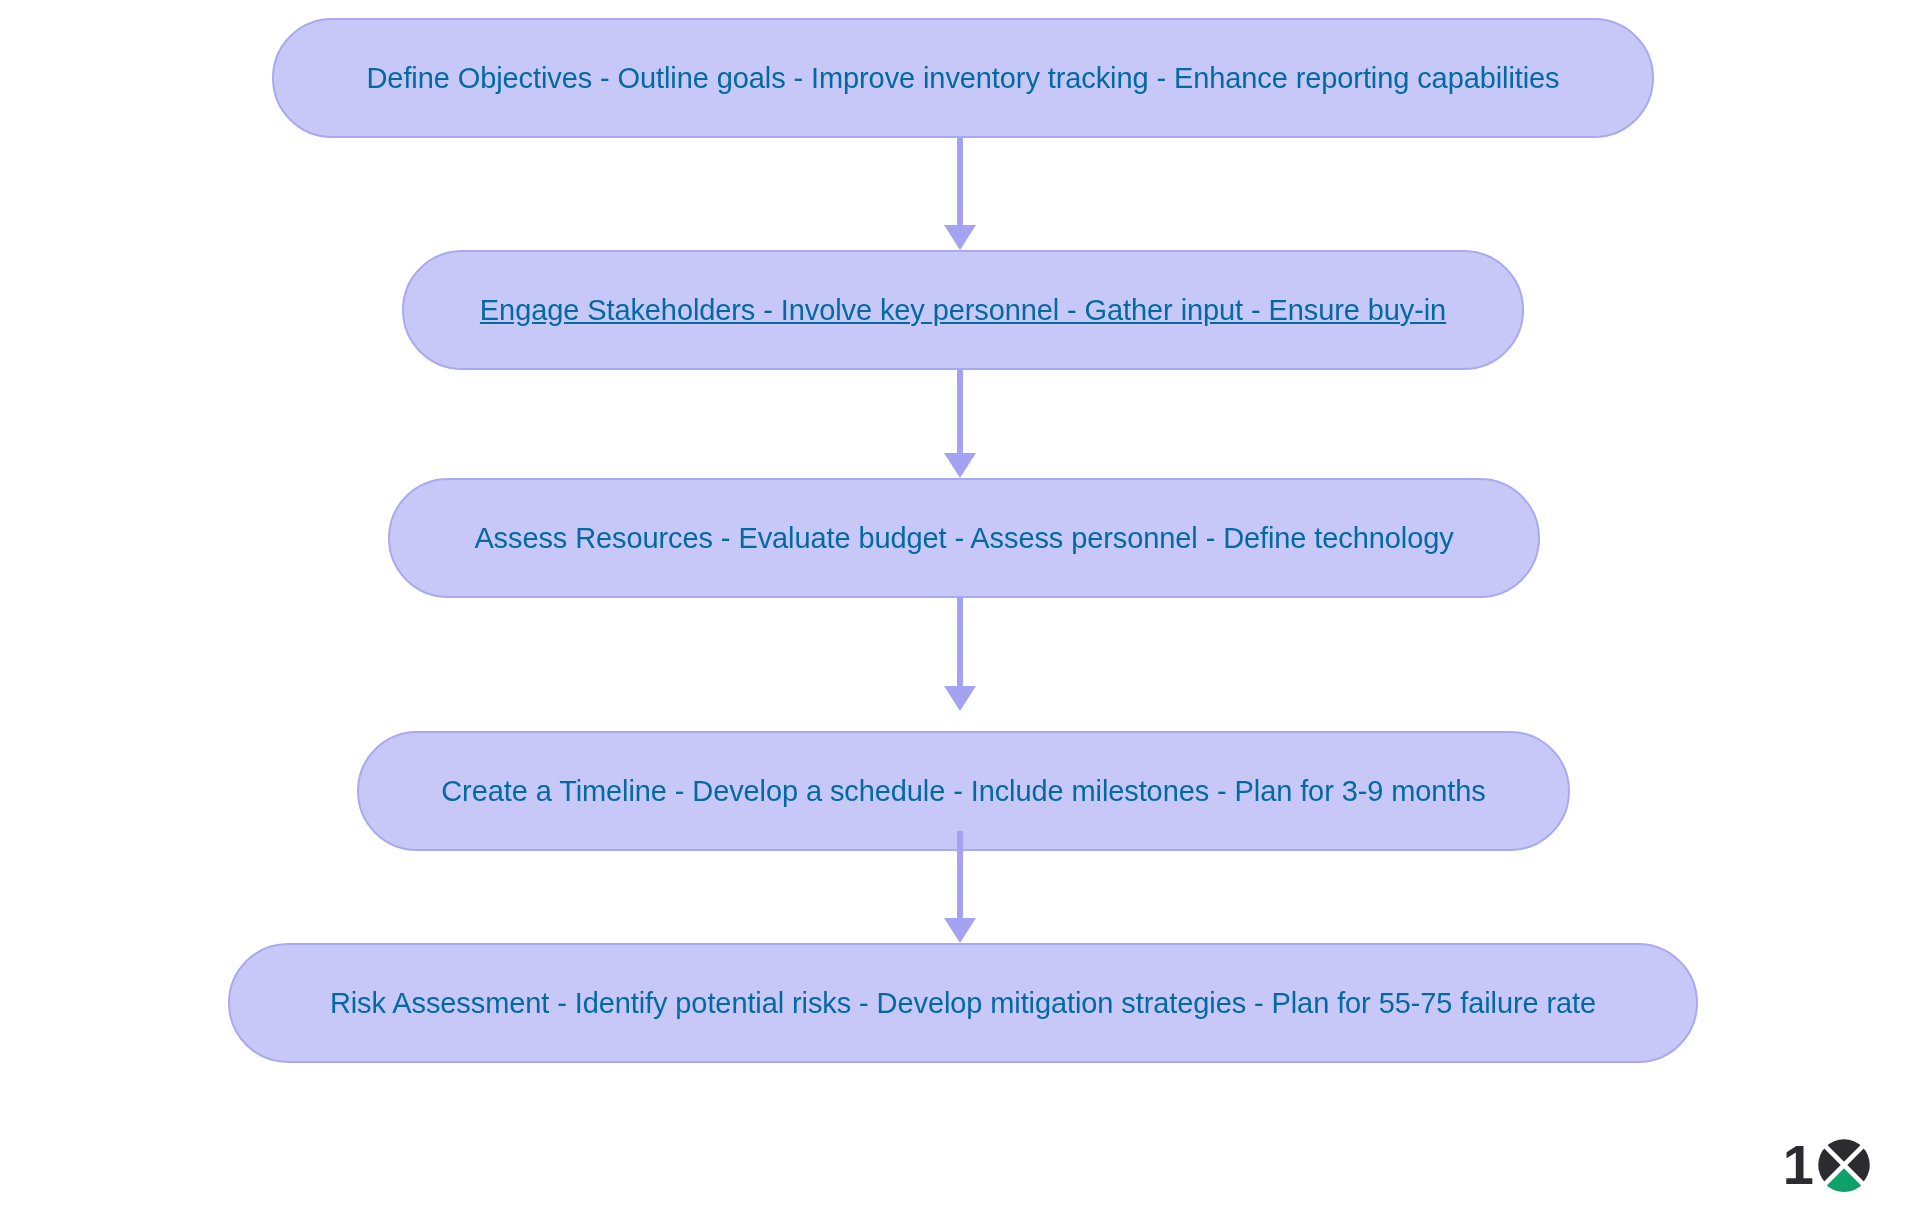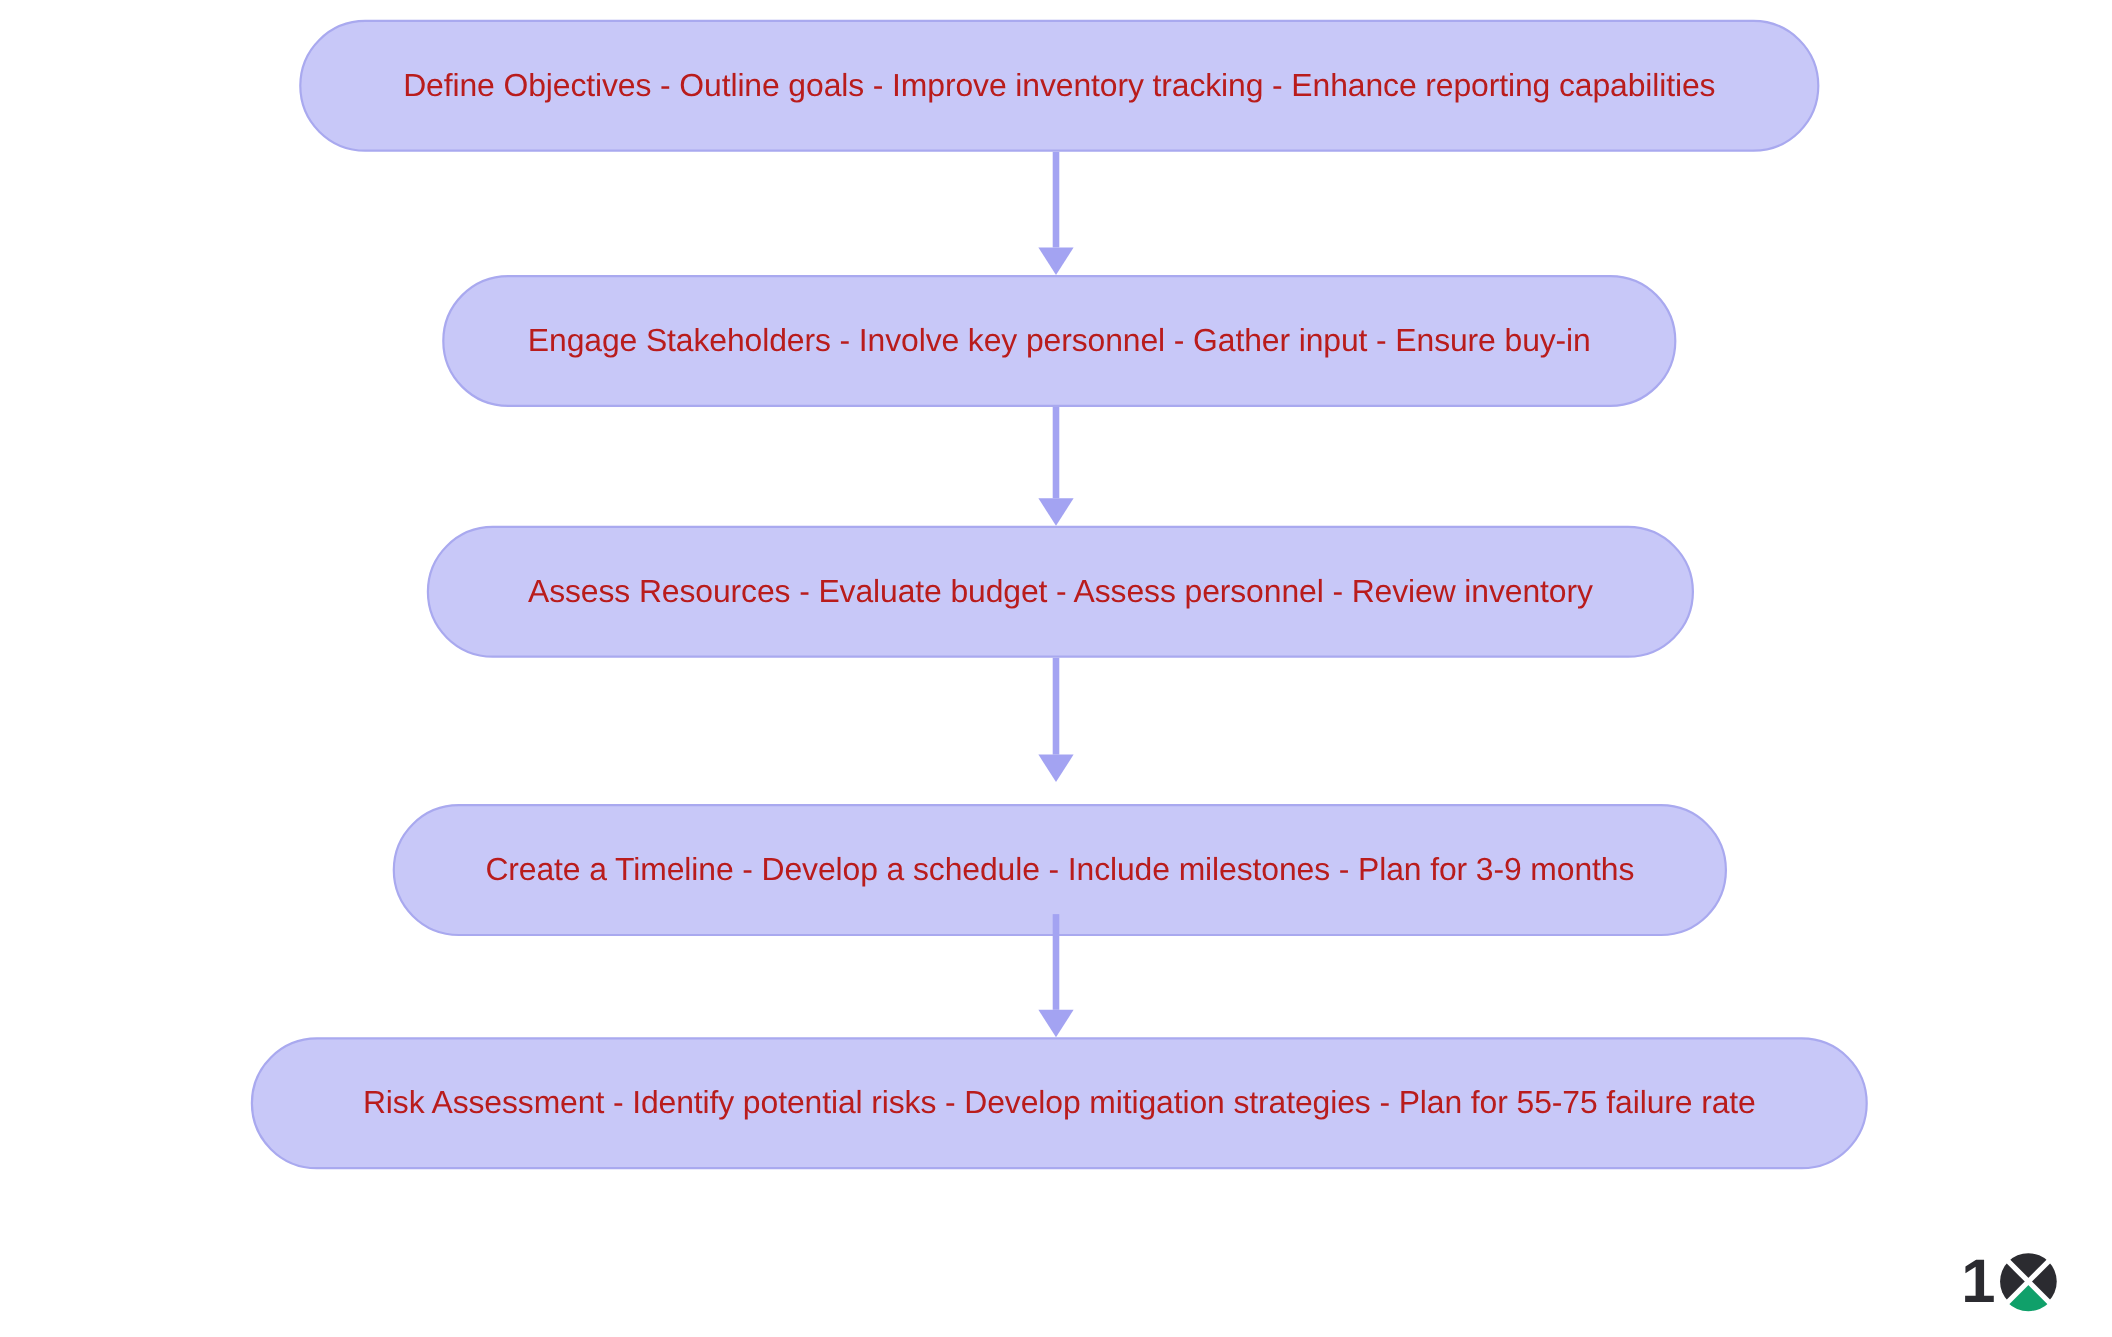--- a/index.html
+++ b/index.html
@@ -56,21 +56,21 @@
   .node {
     position: absolute;
     box-sizing: border-box;
     background: #c8c8f8;
     border: 2px solid #a9a9ef;
     border-radius: 999px;
     display: flex;
     align-items: center;
     justify-content: center;
     text-align: center;
-    color: #b91c1c;
+    color: #0369a1;
     font-size: 29px;
     font-weight: 400;
     letter-spacing: -0.1px;
     white-space: nowrap;
     font-family: "Liberation Sans", sans-serif;
   }
 
   
   #brand-logo {
     position: absolute;
@@ -96,31 +96,31 @@
 
   <div class="node" style="left:272px; top:18px; width:1382px; height:120px;">
     <span>Define Objectives - Outline goals - Improve inventory tracking - Enhance reporting capabilities</span>
   </div>
 
   <div class="connector" style="top:138px; height:112px;">
     <div class="stem" style="height:87px;"></div>
     <div class="head"></div>
   </div>
 
-  <div class="node" style="left:402px; top:250px; width:1122px; height:120px;">
+  <div class="node" style="left:402px; top:250px; width:1122px; height:120px;text-decoration:underline;">
     <span>Engage Stakeholders - Involve key personnel - Gather input - Ensure buy-in</span>
   </div>
 
   <div class="connector" style="top:370px; height:108px;">
     <div class="stem" style="height:83px;"></div>
     <div class="head"></div>
   </div>
 
   <div class="node" style="left:388px; top:478px; width:1152px; height:120px;">
-    <span>Assess Resources - Evaluate budget - Assess personnel - Review inventory</span>
+    <span>Assess Resources - Evaluate budget - Assess personnel - Define technology</span>
   </div>
 
   <div class="connector" style="top:598px; height:113px;">
     <div class="stem" style="height:88px;"></div>
     <div class="head"></div>
   </div>
 
   <div class="node" style="left:357px; top:711px; width:1213px; height:120px;margin-top:20px;">
     <span>Create a Timeline - Develop a schedule - Include milestones - Plan for 3-9 months</span>
   </div>

